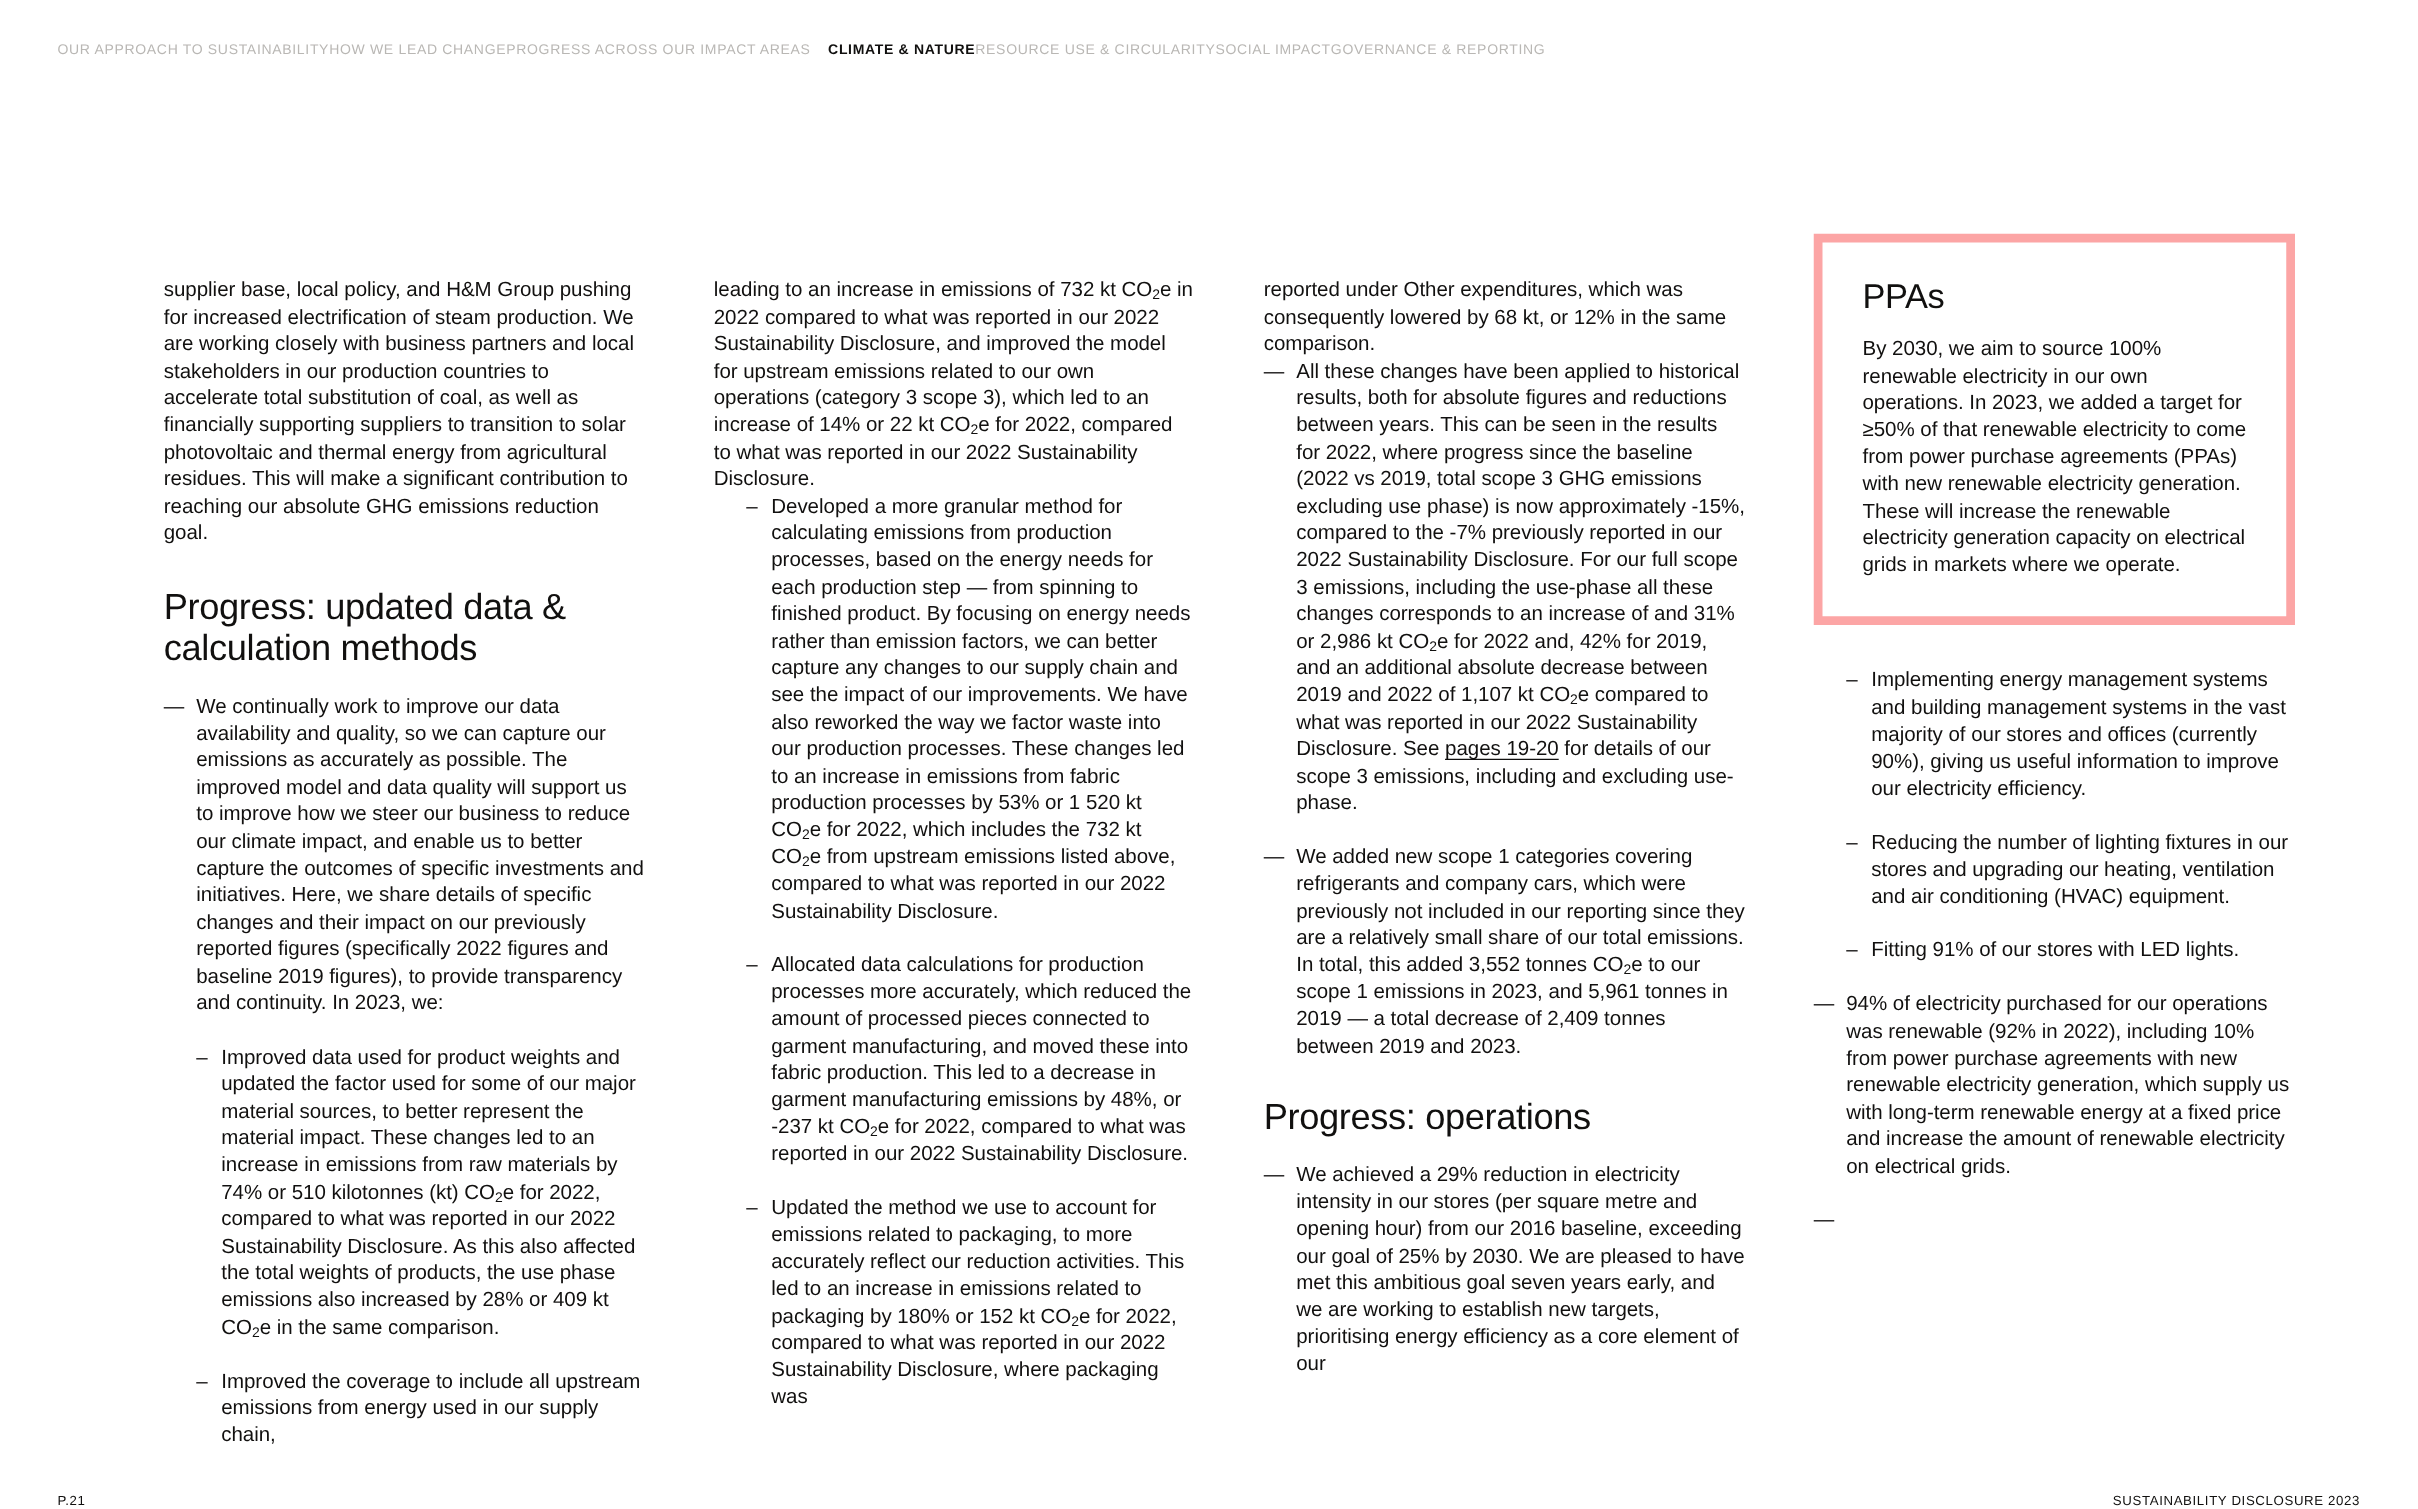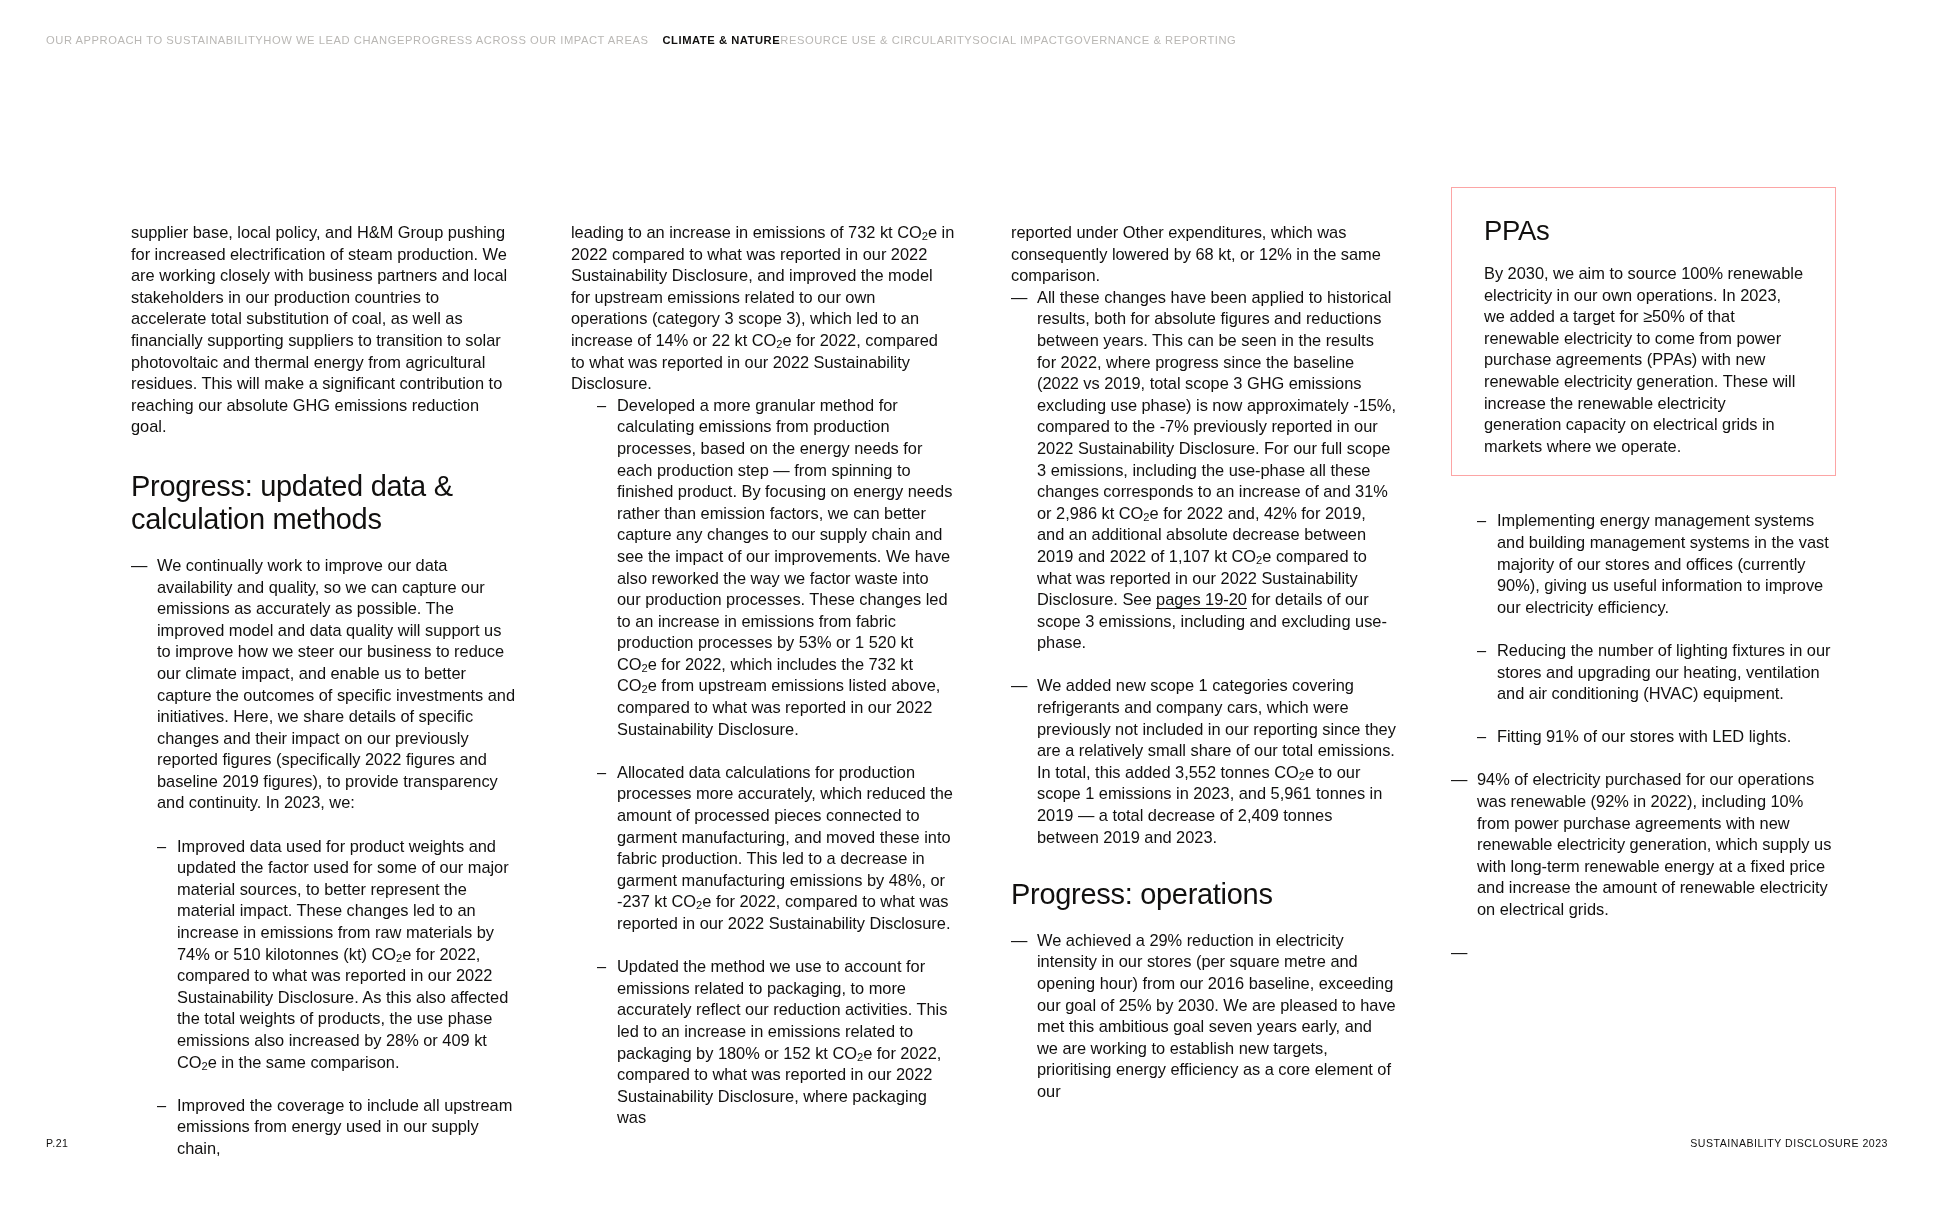--- a/index.html
+++ b/index.html
@@ -114,22 +114,22 @@
   }
 
   sub {
     font-size: 0.68em;
     vertical-align: -0.22em;
     line-height: 0;
   }
 
   
   .callout {
-    border: 1px solid #fca5a5;
-    padding: 28px 32px 18px 32px;
+    border: 7px solid #fca5a5;
+    padding: 28px 32px 30px 32px;
     margin-bottom: 34px;
     margin-top: -35px;
   }
   .callout h3 {
     font-size: 27.5px;
     line-height: 30px;
     font-weight: 400;
     letter-spacing: -0.3px;
     margin: 0 0 17px 0;
   }
@@ -141,21 +141,21 @@
 
   
   #footer {
     position: absolute;
     bottom: 0;
     left: 0;
     width: 1934px;
     height: 70px;
     padding: 0 46px;
     display: flex;
-    align-items: flex-start;
+    align-items: flex-end;
     justify-content: space-between;
   }
   .footer-text {
     font-size: 10.6px;
     letter-spacing: 0.5px;
     text-transform: uppercase;
     color: #11100f;
     font-weight: 400;
   }
 </style>

